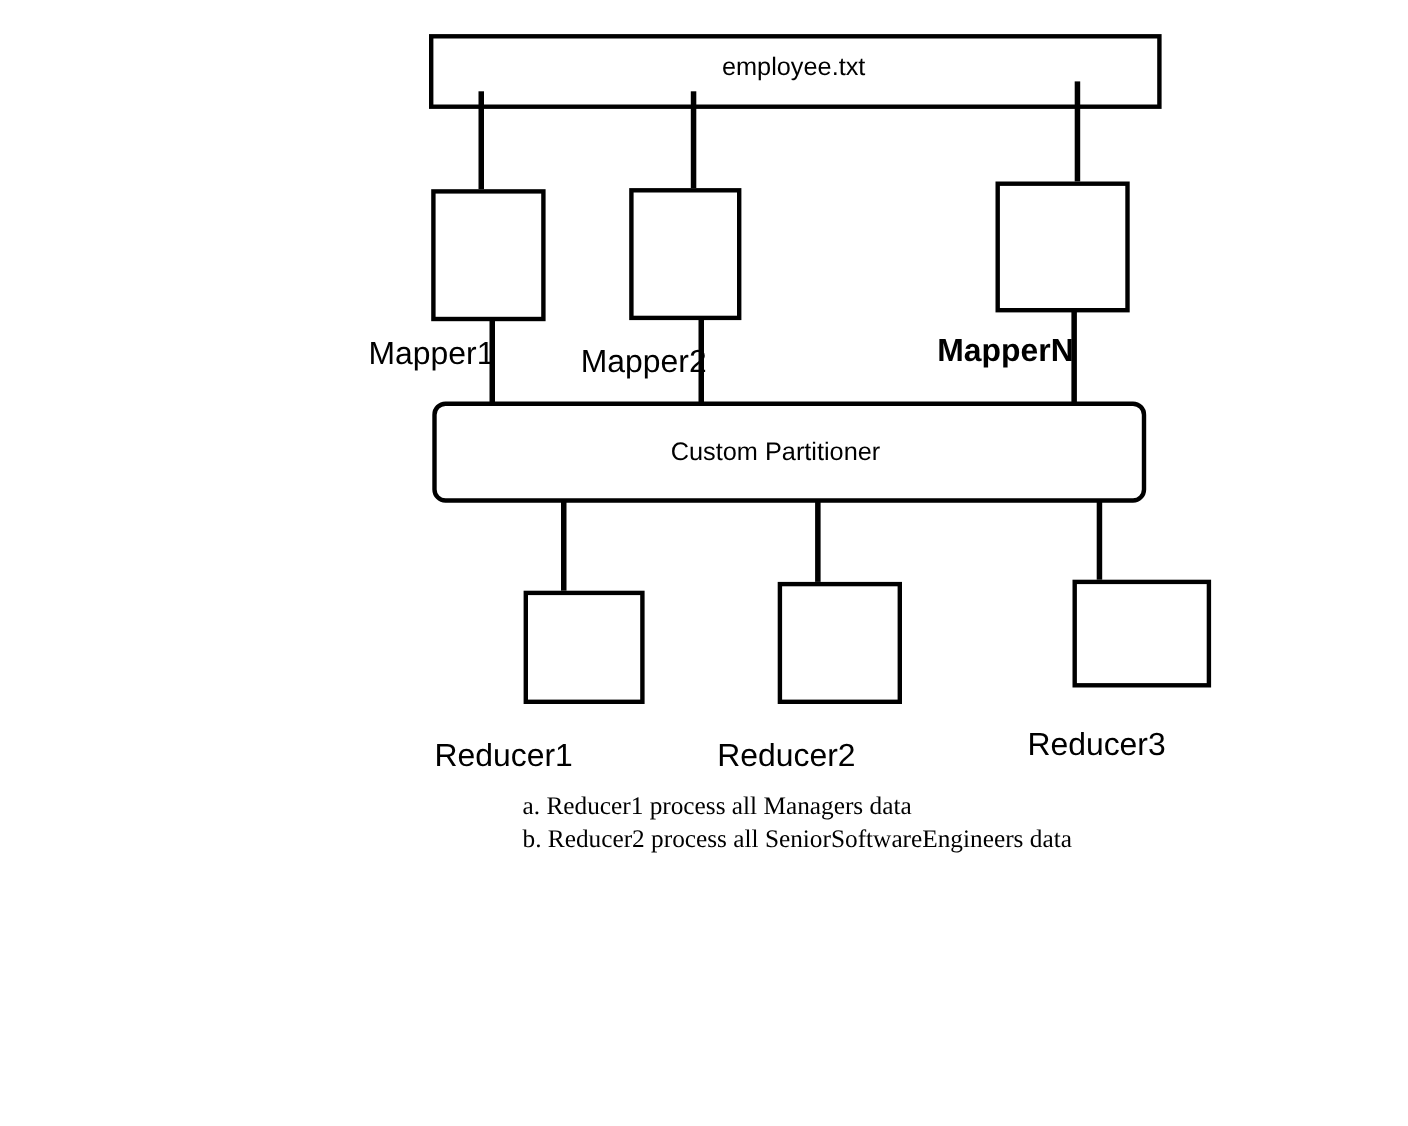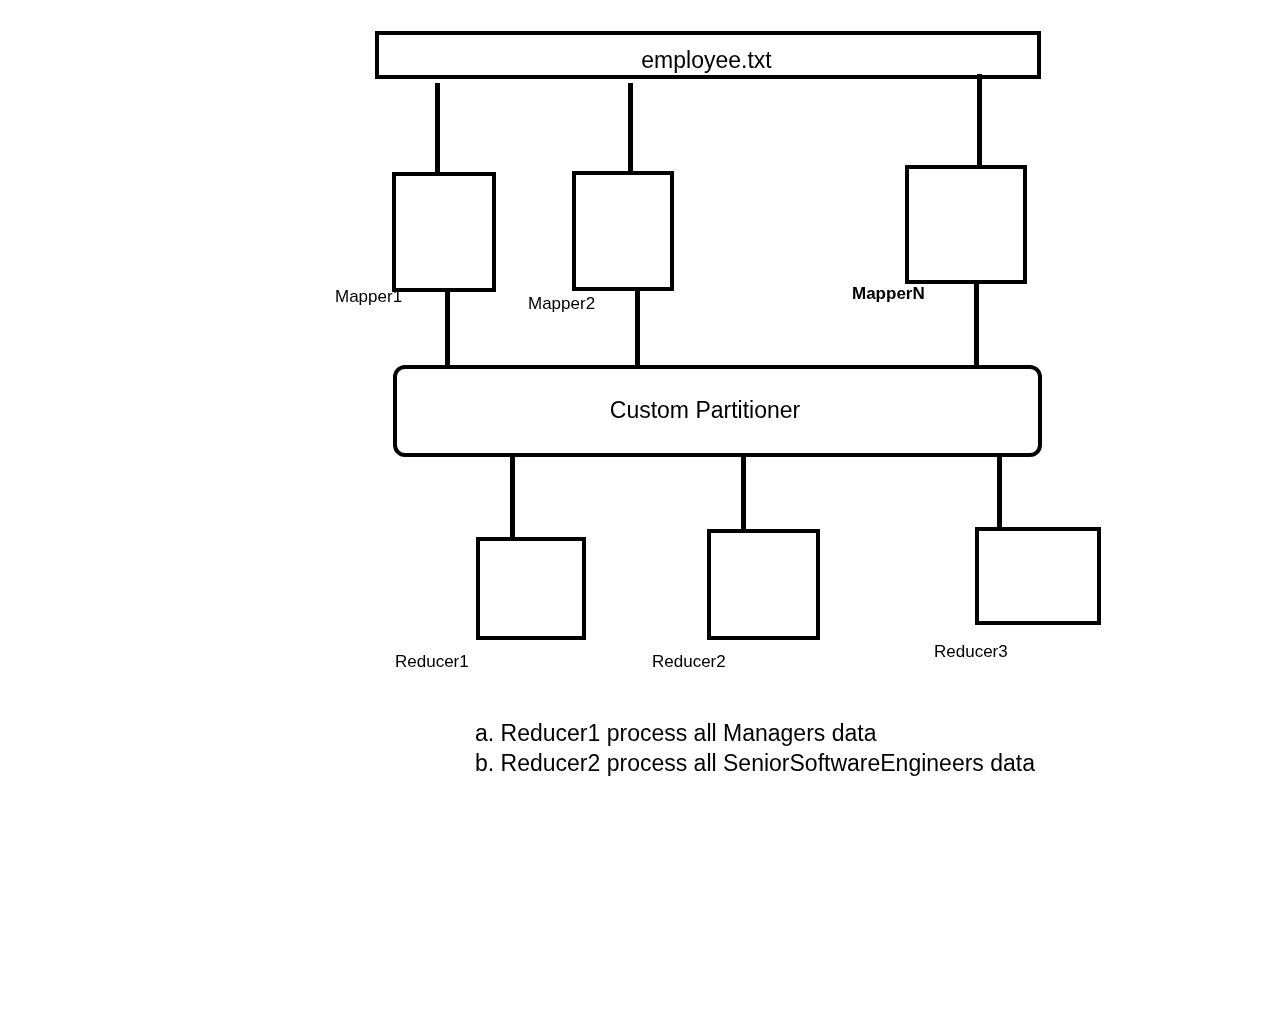--- a/index.html
+++ b/index.html
@@ -34,42 +34,44 @@
     line-height: 1;
     color: #000000;
     white-space: nowrap;
   }
   .connector {
     position: absolute;
     background: #000000;
   }
   .ext-label {
     position: absolute;
-    font-size: 17px;
+    font-size: 29px;
     line-height: 1;
     color: #000000;
     white-space: nowrap;
+    margin-top: 20px;
   }
   .legend {
     position: absolute;
     font-size: 23px;
     line-height: 30px;
     color: #000000;
     white-space: nowrap;
+    font-family: Liberation Serif, serif;
   }
   .legend div {
     white-space: nowrap;
   }
 </style>
 </head>
 <body>
 
 <div id="canvas">
 
-  <div class="box" style="left:375px; top:31px; width:666px; height:48px;">
+  <div class="box" style="left:390px; top:31px; width:666px; height:68px;">
     <div class="box-label" style="top:14px; margin-left:-3px;">employee.txt</div>
   </div>
 
   <div class="connector" style="left:435px; top:83px; width:5px; height:92px;"></div>
   <div class="connector" style="left:628px; top:83px; width:5px; height:92px;"></div>
   <div class="connector" style="left:977px; top:74px; width:5px; height:95px;"></div>
 
   <div class="box" style="left:392px; top:172px; width:104px; height:120px;"></div>
   <div class="box" style="left:572px; top:171px; width:102px; height:120px;"></div>
   <div class="box" style="left:905px; top:165px; width:122px; height:119px;"></div>

